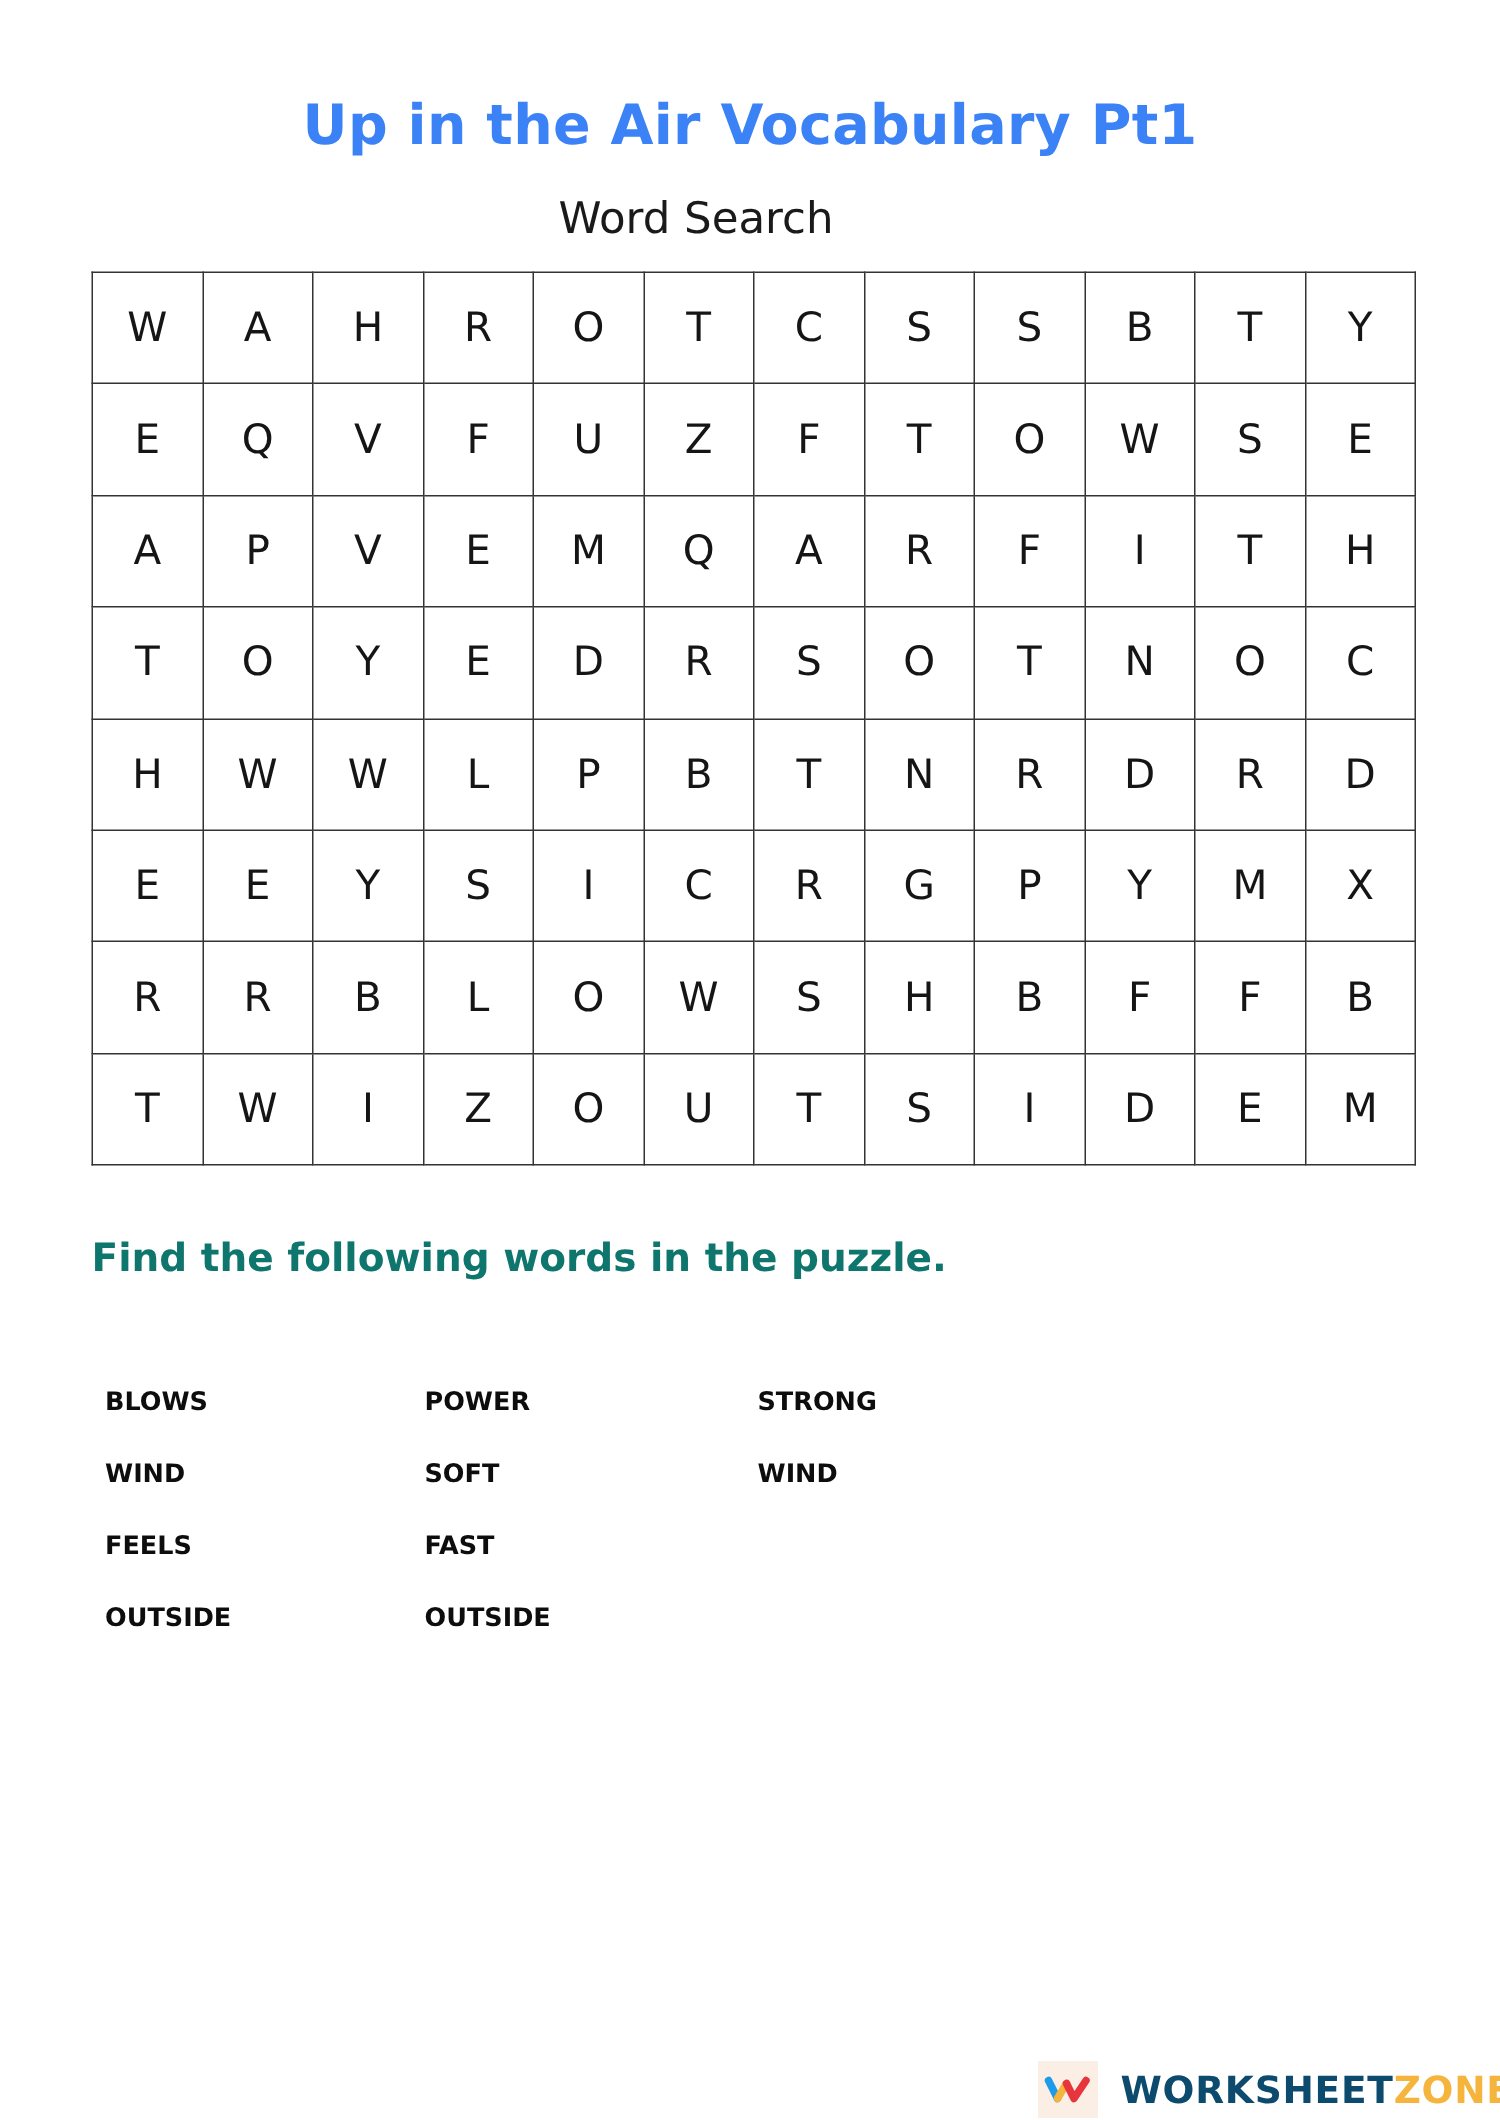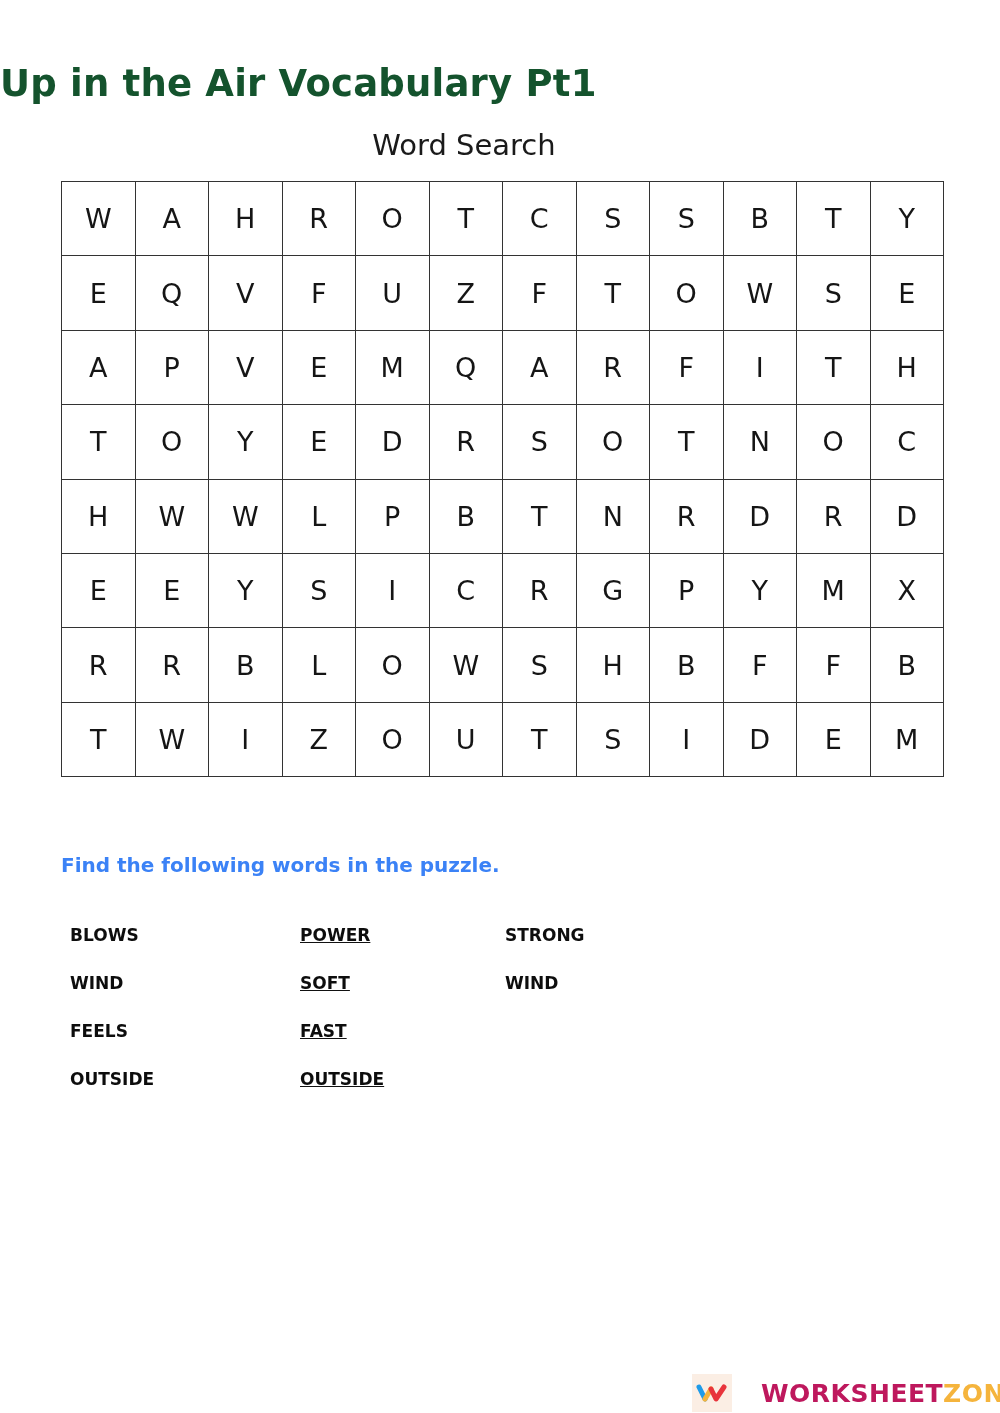--- a/index.html
+++ b/index.html
@@ -1,34 +1,34 @@
 <!DOCTYPE html>
 <html><head>
   <meta charset="utf-8">
   <style>
     html, body { margin: 0; padding: 0; background: #ffffff; }
     body { width: 1000px; height: 1413px; position: relative; overflow: hidden;
            font-family: "DejaVu Sans", "Liberation Sans", sans-serif; color: #111; }
-    .title { position: absolute; top: 62px; left: 0; width: 1000px; text-align: left;
-             font-size: 37px; font-weight: bold; letter-spacing: 0.2px; color: #14532d; }
+    .title { position: absolute; top: 62px; left: 0; width: 1000px; text-align: center;
+             font-size: 37px; font-weight: bold; letter-spacing: 0.2px; color: #3b82f6; }
     .subtitle { position: absolute; top: 128px; left: 0; width: 928px; text-align: center;
                 font-size: 29px; font-weight: normal; color: #1a1a1a; }
     .grid { position: absolute; left: 61px; top: 181px; width: 870px; height: 587px;
             border-collapse: collapse; table-layout: fixed; }
     .grid td { border: 1.5px solid #333; text-align: center; vertical-align: middle;
                font-size: 27px; font-weight: normal; color: #151515; padding: 0;
                width: 72.5px; height: 73.4px; }
-    .instruction { position: absolute; top: 853px; left: 61px; font-size: 20px; font-weight: bold; color: #3b82f6; }
+    .instruction { position: absolute; top: 824px; left: 61px; font-size: 26px; font-weight: bold; color: #0f766e; }
     .words { position: absolute; top: 920px; left: 70px; width: 700px; }
     .word-col { position: absolute; top: 0; }
     .word { height: 48px; font-size: 17px; font-weight: bold; color: #0d0d0d; line-height: 30px; }
     .brand { position: absolute; left: 692px; top: 1374px; height: 38px; display: flex; align-items: center; }
     .brand-icon { width: 40px; height: 38px; background: #fbeee4; display: flex; align-items: center; justify-content: center; }
     .brand-text { margin-left: 15px; font-size: 25px; font-weight: bold; letter-spacing: 0.5px; }
-    .brand-a { color: #be185d; margin-left: 14px; }
+    .brand-a { color: #0c4a6e; }
     .brand-b { color: #f5b43c; }
   </style>
 </head>
 <body>
 
 <div>
   <div class="title">Up in the Air Vocabulary Pt1</div>
   <div class="subtitle">Word Search</div>
 
   <table class="grid">
@@ -150,21 +150,21 @@
 
   <div class="instruction">Find the following words in the puzzle.</div>
 
   <div class="words">
     <div class="word-col" style="left:0px;">
       <div class="word">BLOWS</div>
       <div class="word">WIND</div>
       <div class="word">FEELS</div>
       <div class="word">OUTSIDE</div>
     </div>
-    <div class="word-col" style="left:230px;text-decoration:underline;">
+    <div class="word-col" style="left:213px;">
       <div class="word">POWER</div>
       <div class="word">SOFT</div>
       <div class="word">FAST</div>
       <div class="word">OUTSIDE</div>
     </div>
     <div class="word-col" style="left:435px;">
       <div class="word">STRONG</div>
       <div class="word">WIND</div>
     </div>
   </div>

